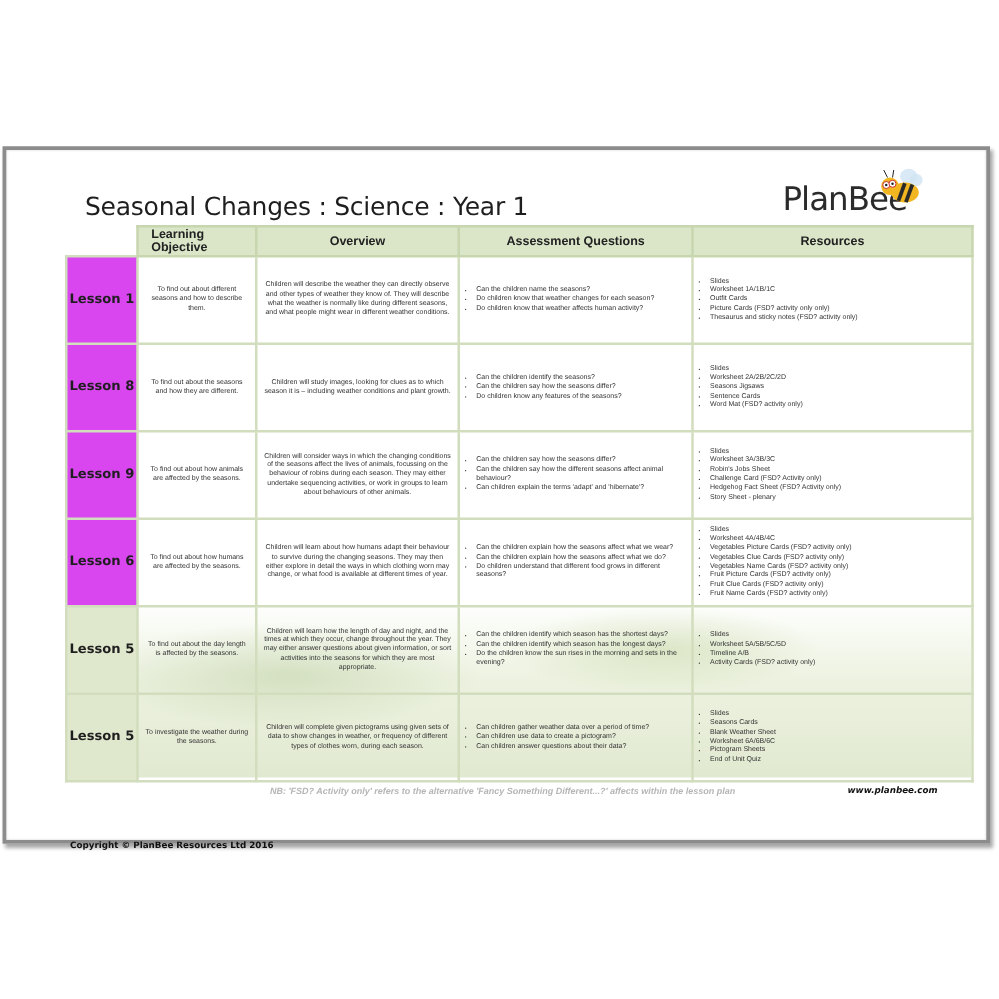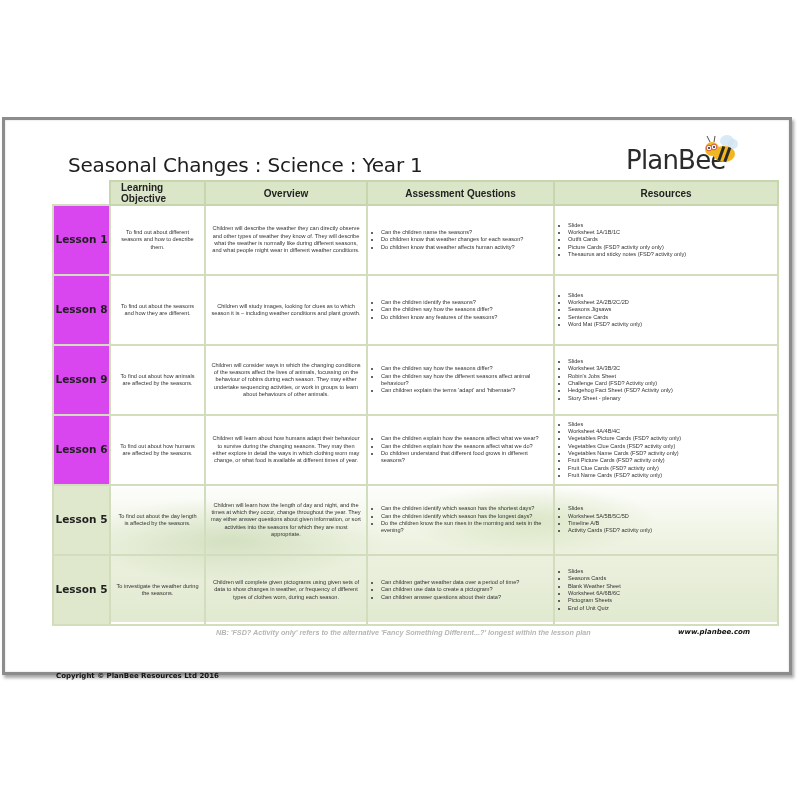--- a/index.html
+++ b/index.html
@@ -239,14 +239,14 @@
             <li>Pictogram Sheets</li>
             <li>End of Unit Quiz</li>
           </ul>
         </td>
       </tr>
     </tbody>
   </table>
 </div>
 
 <div class="footer-copy">Copyright © PlanBee Resources Ltd 2016</div>
-<div class="footer-nb">NB: 'FSD? Activity only' refers to the alternative 'Fancy Something Different...?' longest within the lesson plan</div>
+<div class="footer-nb">NB: 'FSD? Activity only' refers to the alternative 'Fancy Something Different...?' affects within the lesson plan</div>
 <div class="footer-url">www.planbee.com</div>
 
 </body></html>

